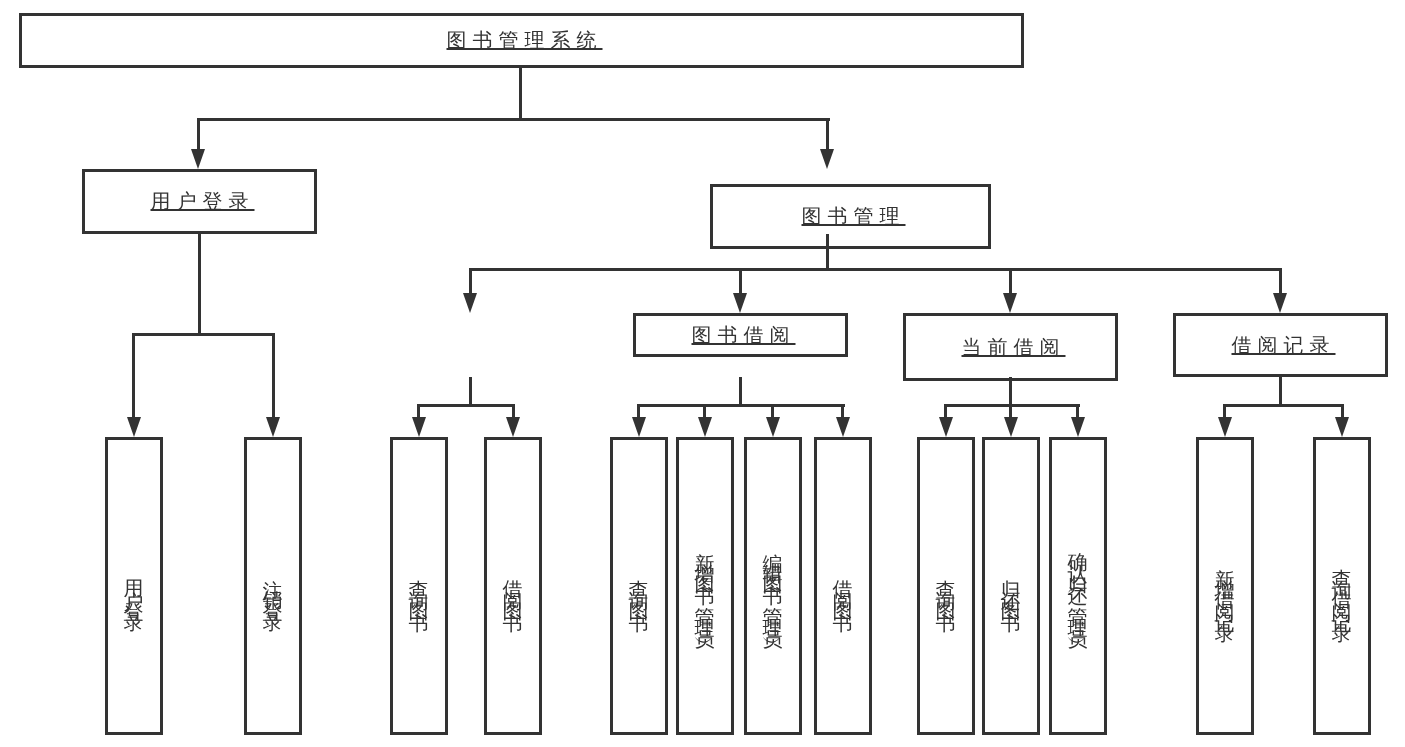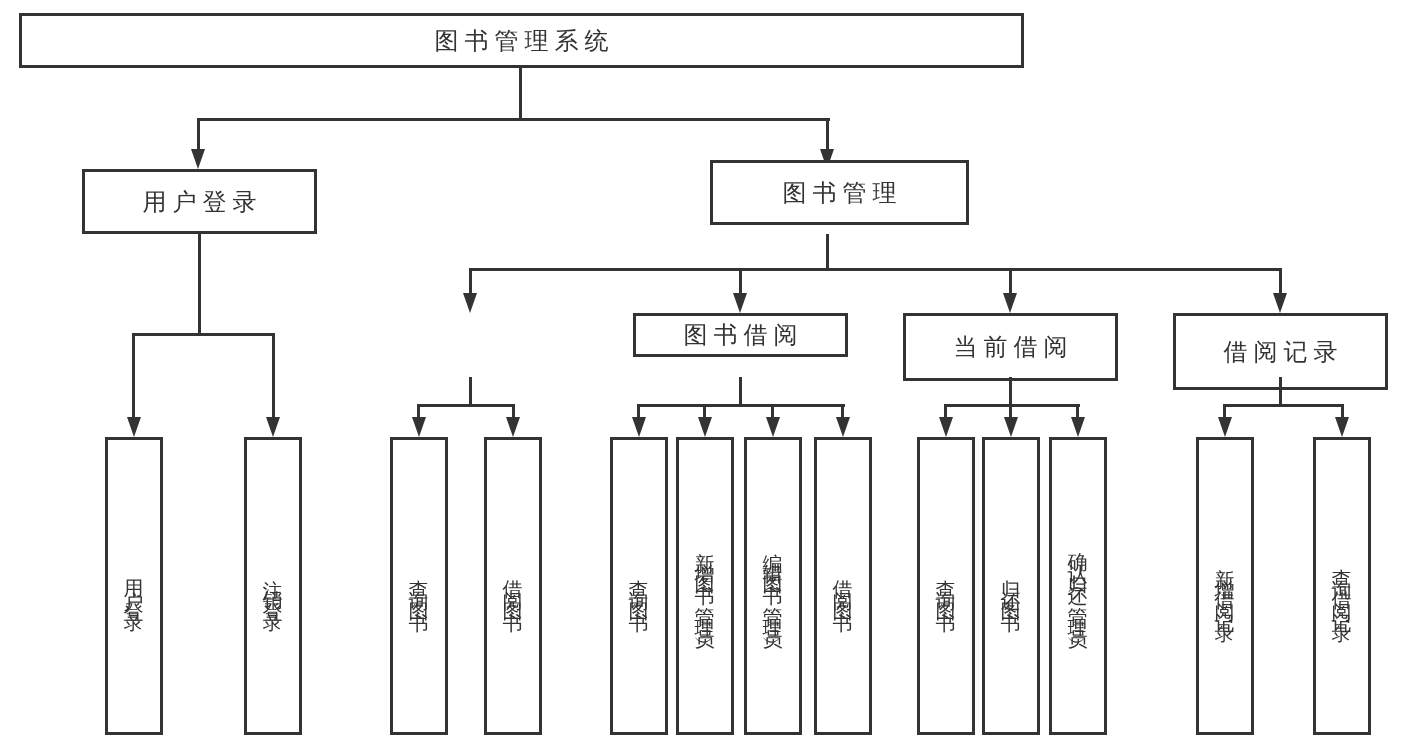--- a/index.html
+++ b/index.html
@@ -18,25 +18,26 @@
   }
   
   .node {
     position: absolute;
     box-sizing: border-box;
     border: 3px solid var(--line, #333333);
     background: var(--bg, #ffffff);
     display: flex;
     align-items: center;
     justify-content: center;
-    font-size: 24px;
+    font-size: 20px;
     letter-spacing: 6px;
     text-indent: 6px;
     white-space: nowrap;
     color: var(--text, #333333);
+    text-decoration: underline;
   }
   .leaf {
     position: absolute;
     box-sizing: border-box;
     top: 437px;
     width: 58px;
     height: 298px;
     border: 3px solid var(--line, #333333);
     background: var(--bg, #ffffff);
     display: flex;
@@ -87,21 +88,21 @@
   <div class="node" style="left:19px; top:13px; width:1005px; height:55px;">图书管理系统</div>
 
   <div class="vline" style="left:519px; top:68px; height:53px;"></div>
   <div class="hline" style="left:197px; top:118px; width:633px;"></div>
   <div class="vline" style="left:197px; top:120px; height:30px;"></div>
   <div class="arr" style="left:191px; top:149px;"></div>
   <div class="vline" style="left:826px; top:120px; height:30px;"></div>
   <div class="arr" style="left:820px; top:149px;"></div>
 
   <div class="node" style="left:82px; top:169px; width:235px; height:65px;">用户登录</div>
-  <div class="node" style="left:710px; top:160px; width:259px; height:65px;">图书管理</div>
+  <div class="node" style="left:710px; top:184px; width:281px; height:65px;">图书管理</div>
 
   <div class="vline" style="left:198px; top:234px; height:101px;"></div>
   <div class="hline" style="left:132px; top:333px; width:143px;"></div>
   <div class="vline" style="left:132px; top:335px; height:85px;"></div>
   <div class="arr" style="left:127px; top:417px;"></div>
   <div class="vline" style="left:272px; top:335px; height:85px;"></div>
   <div class="arr" style="left:266px; top:417px;"></div>
 
   <div class="vline" style="left:826px; top:234px; height:36px;"></div>
   <div class="hline" style="left:469px; top:268px; width:813px;"></div>
@@ -109,21 +110,21 @@
   <div class="arr" style="left:463px; top:293px;"></div>
   <div class="vline" style="left:739px; top:270px; height:26px;"></div>
   <div class="arr" style="left:733px; top:293px;"></div>
   <div class="vline" style="left:1009px; top:270px; height:26px;"></div>
   <div class="arr" style="left:1003px; top:293px;"></div>
   <div class="vline" style="left:1279px; top:270px; height:26px;"></div>
   <div class="arr" style="left:1273px; top:293px;"></div>
 
   <div class="node" style="left:633px; top:313px; width:215px; height:44px;">图书借阅</div>
   <div class="node" style="left:903px; top:313px; width:215px; height:68px;">当前借阅</div>
-  <div class="node" style="left:1173px; top:313px; width:215px; height:77px;">借阅记录</div>
+  <div class="node" style="left:1173px; top:313px; width:215px; height:64px;">借阅记录</div>
 
   <div class="vline" style="left:469px; top:377px; height:29px;"></div>
   <div class="vline" style="left:739px; top:377px; height:29px;"></div>
   <div class="vline" style="left:1009px; top:377px; height:29px;"></div>
   <div class="vline" style="left:1279px; top:377px; height:29px;"></div>
 
   <div class="hline" style="left:417px; top:404px; width:98px;"></div>
   <div class="hline" style="left:637px; top:404px; width:208px;"></div>
   <div class="hline" style="left:944px; top:404px; width:136px;"></div>
   <div class="hline" style="left:1223px; top:404px; width:121px;"></div>

